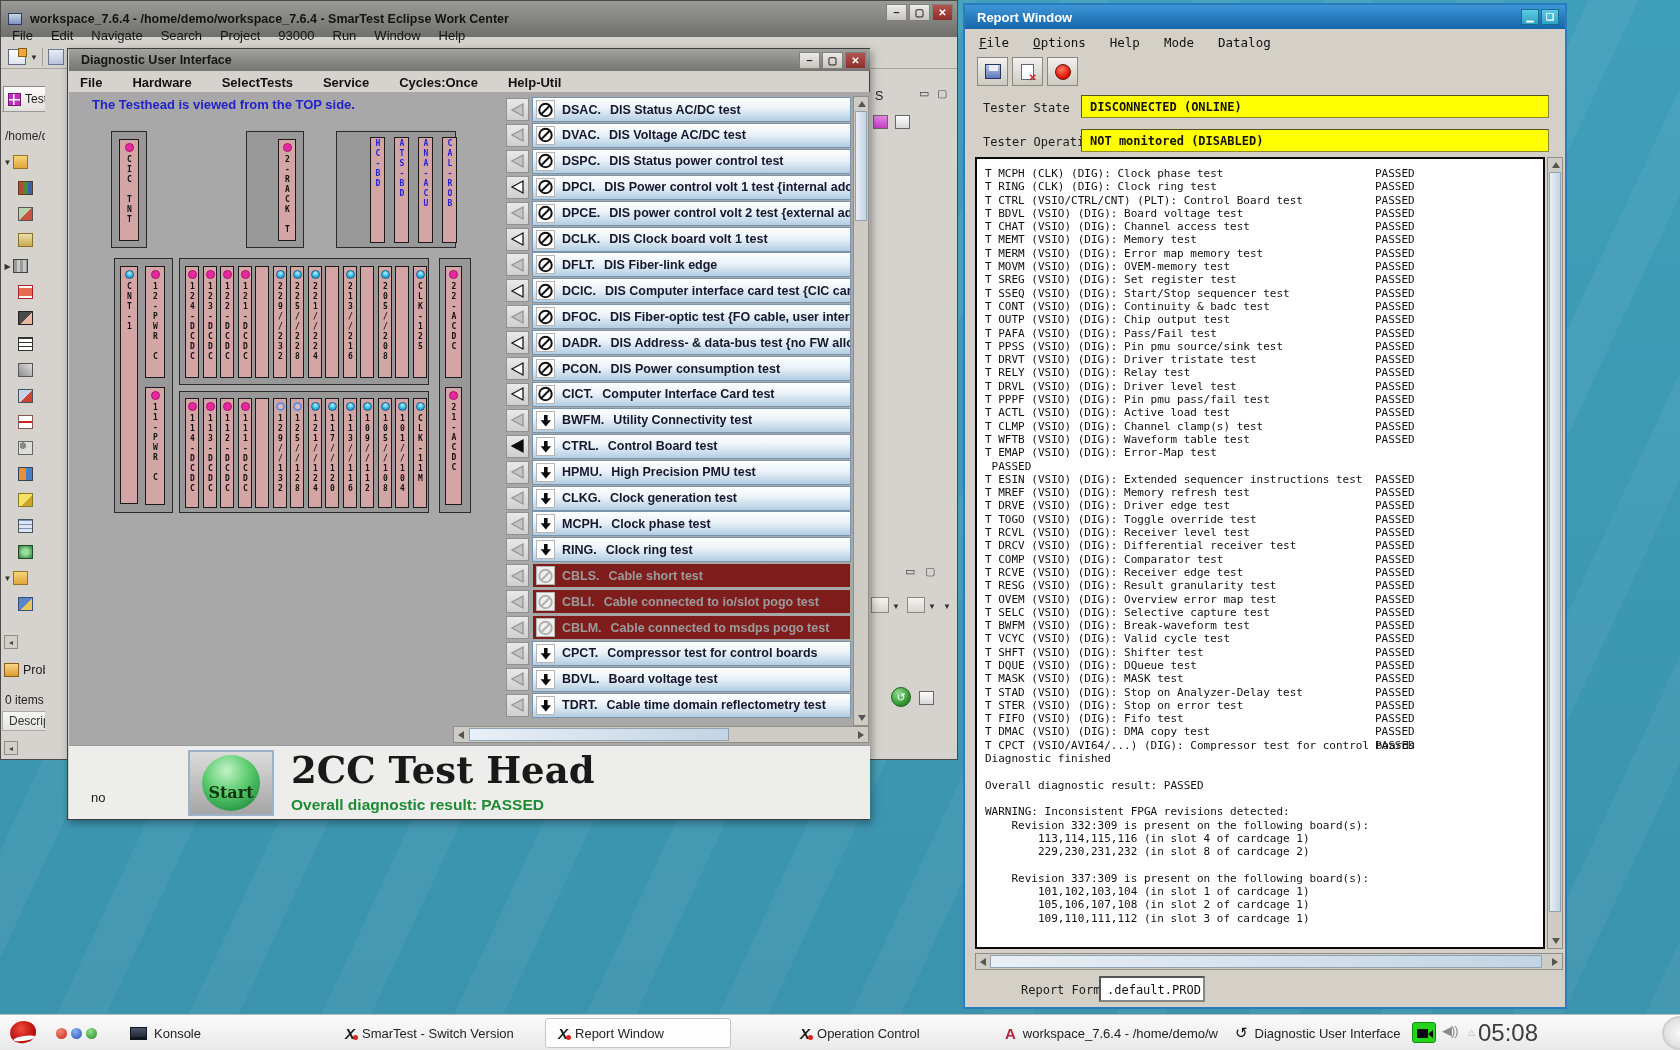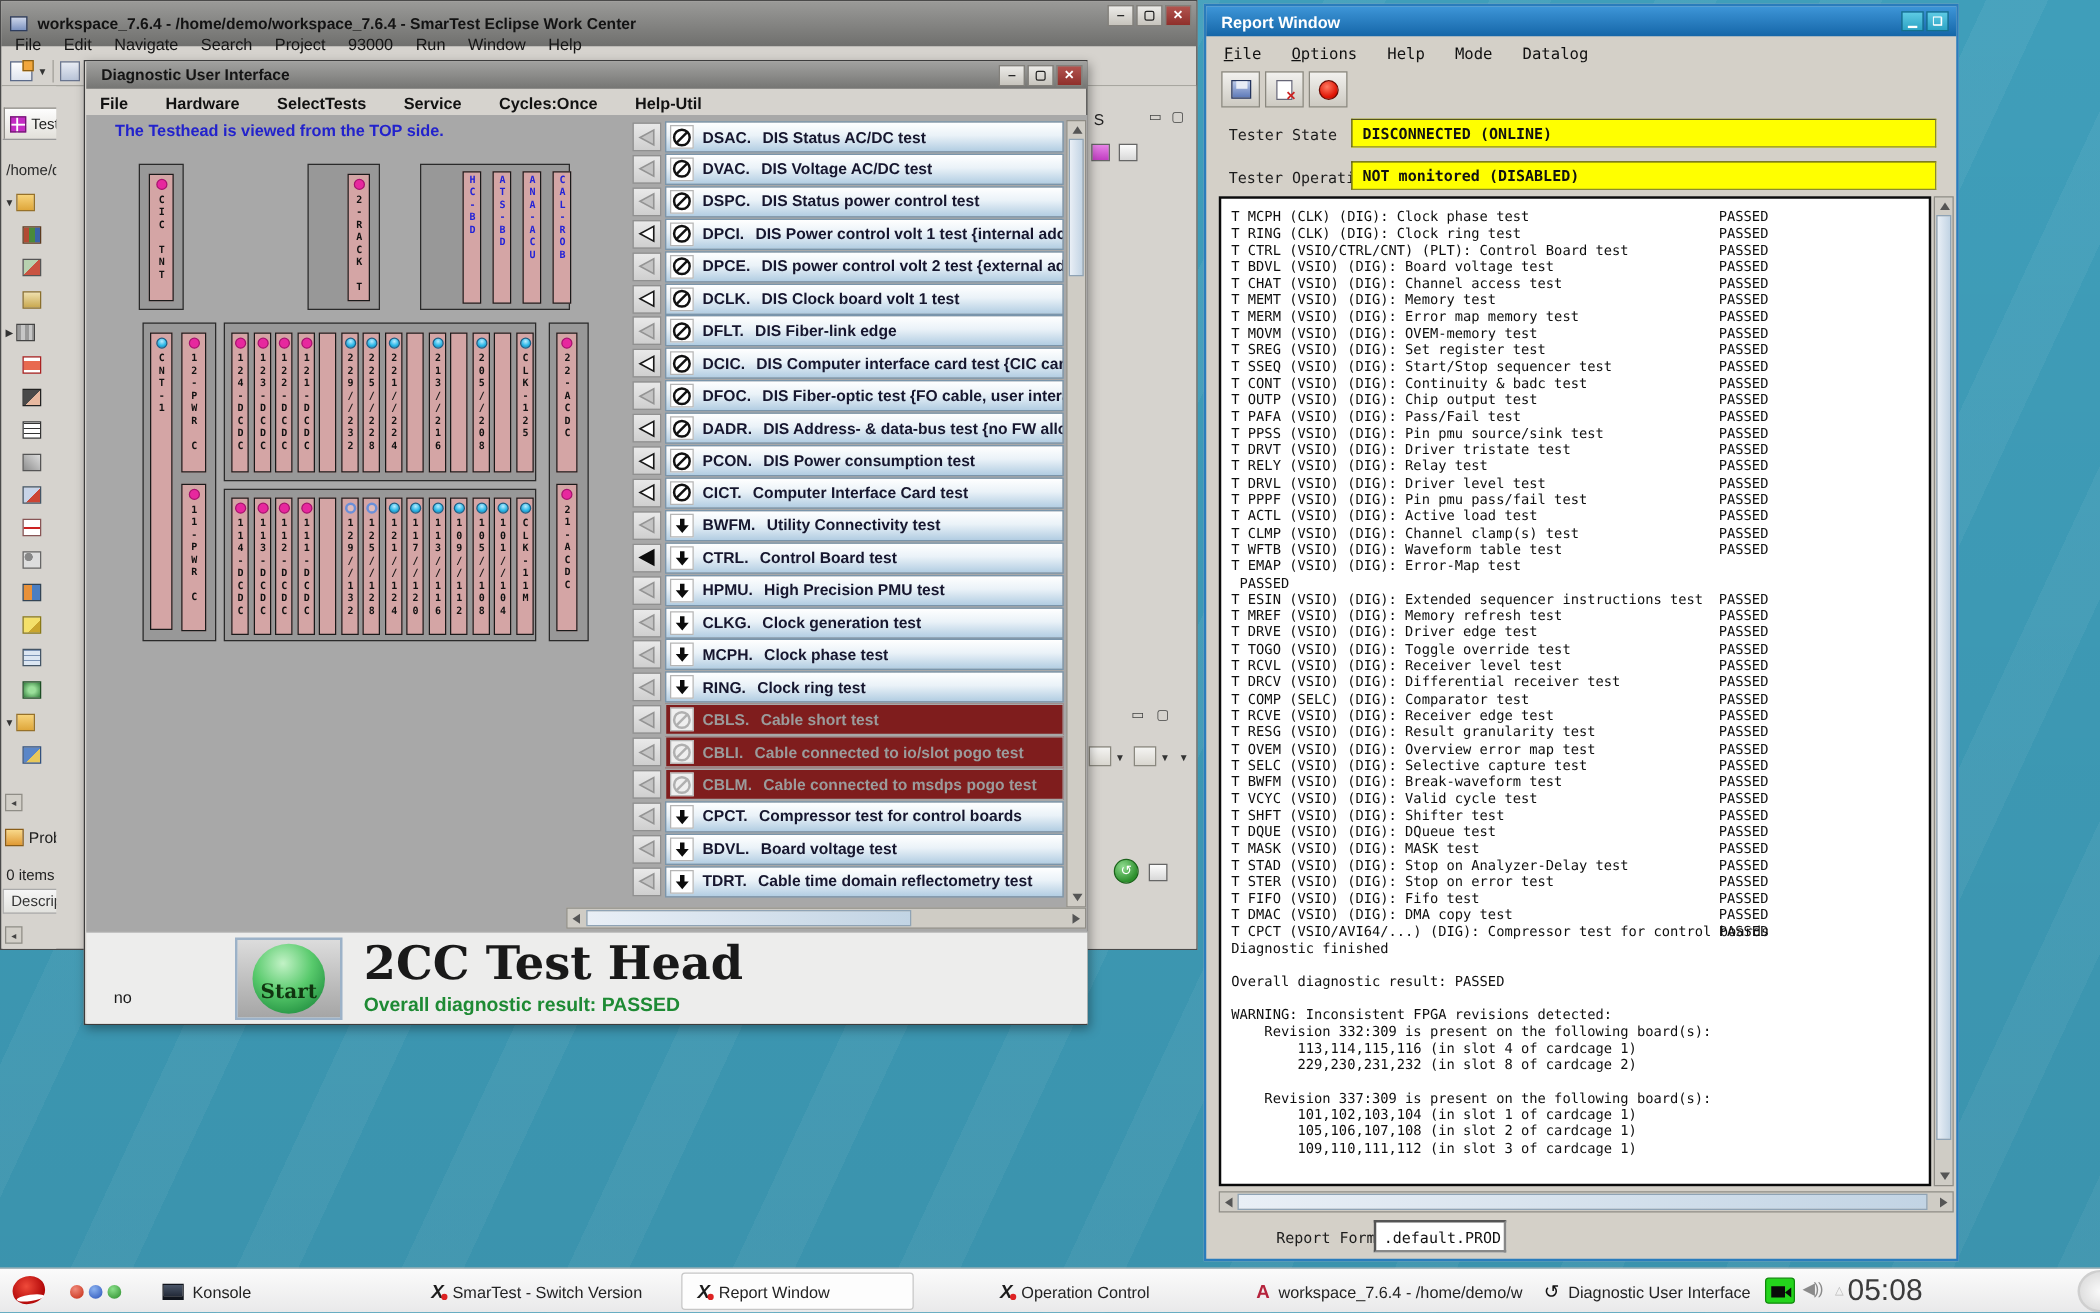--- a/index.html
+++ b/index.html
@@ -961,21 +961,21 @@
       <div class="rep-line"><span class="rep-t">T CLMP (VSIO) (DIG): Channel clamp(s) test</span><span class="rep-r">PASSED</span></div>
       <div class="rep-line"><span class="rep-t">T WFTB (VSIO) (DIG): Waveform table test</span><span class="rep-r">PASSED</span></div>
       <div class="rep-line"><span class="rep-t">T EMAP (VSIO) (DIG): Error-Map test</span></div>
       <div class="rep-line"><span class="rep-t"> PASSED</span></div>
       <div class="rep-line"><span class="rep-t">T ESIN (VSIO) (DIG): Extended sequencer instructions test</span><span class="rep-r">PASSED</span></div>
       <div class="rep-line"><span class="rep-t">T MREF (VSIO) (DIG): Memory refresh test</span><span class="rep-r">PASSED</span></div>
       <div class="rep-line"><span class="rep-t">T DRVE (VSIO) (DIG): Driver edge test</span><span class="rep-r">PASSED</span></div>
       <div class="rep-line"><span class="rep-t">T TOGO (VSIO) (DIG): Toggle override test</span><span class="rep-r">PASSED</span></div>
       <div class="rep-line"><span class="rep-t">T RCVL (VSIO) (DIG): Receiver level test</span><span class="rep-r">PASSED</span></div>
       <div class="rep-line"><span class="rep-t">T DRCV (VSIO) (DIG): Differential receiver test</span><span class="rep-r">PASSED</span></div>
-      <div class="rep-line"><span class="rep-t">T COMP (SELC) (DIG): Comparator test</span><span class="rep-r">PASSED</span></div>
+      <div class="rep-line"><span class="rep-t">T COMP (VSIO) (DIG): Comparator test</span><span class="rep-r">PASSED</span></div>
       <div class="rep-line"><span class="rep-t">T RCVE (VSIO) (DIG): Receiver edge test</span><span class="rep-r">PASSED</span></div>
       <div class="rep-line"><span class="rep-t">T RESG (VSIO) (DIG): Result granularity test</span><span class="rep-r">PASSED</span></div>
       <div class="rep-line"><span class="rep-t">T OVEM (VSIO) (DIG): Overview error map test</span><span class="rep-r">PASSED</span></div>
       <div class="rep-line"><span class="rep-t">T SELC (VSIO) (DIG): Selective capture test</span><span class="rep-r">PASSED</span></div>
       <div class="rep-line"><span class="rep-t">T BWFM (VSIO) (DIG): Break-waveform test</span><span class="rep-r">PASSED</span></div>
       <div class="rep-line"><span class="rep-t">T VCYC (VSIO) (DIG): Valid cycle test</span><span class="rep-r">PASSED</span></div>
       <div class="rep-line"><span class="rep-t">T SHFT (VSIO) (DIG): Shifter test</span><span class="rep-r">PASSED</span></div>
       <div class="rep-line"><span class="rep-t">T DQUE (VSIO) (DIG): DQueue test</span><span class="rep-r">PASSED</span></div>
       <div class="rep-line"><span class="rep-t">T MASK (VSIO) (DIG): MASK test</span><span class="rep-r">PASSED</span></div>
       <div class="rep-line"><span class="rep-t">T STAD (VSIO) (DIG): Stop on Analyzer-Delay test</span><span class="rep-r">PASSED</span></div>

